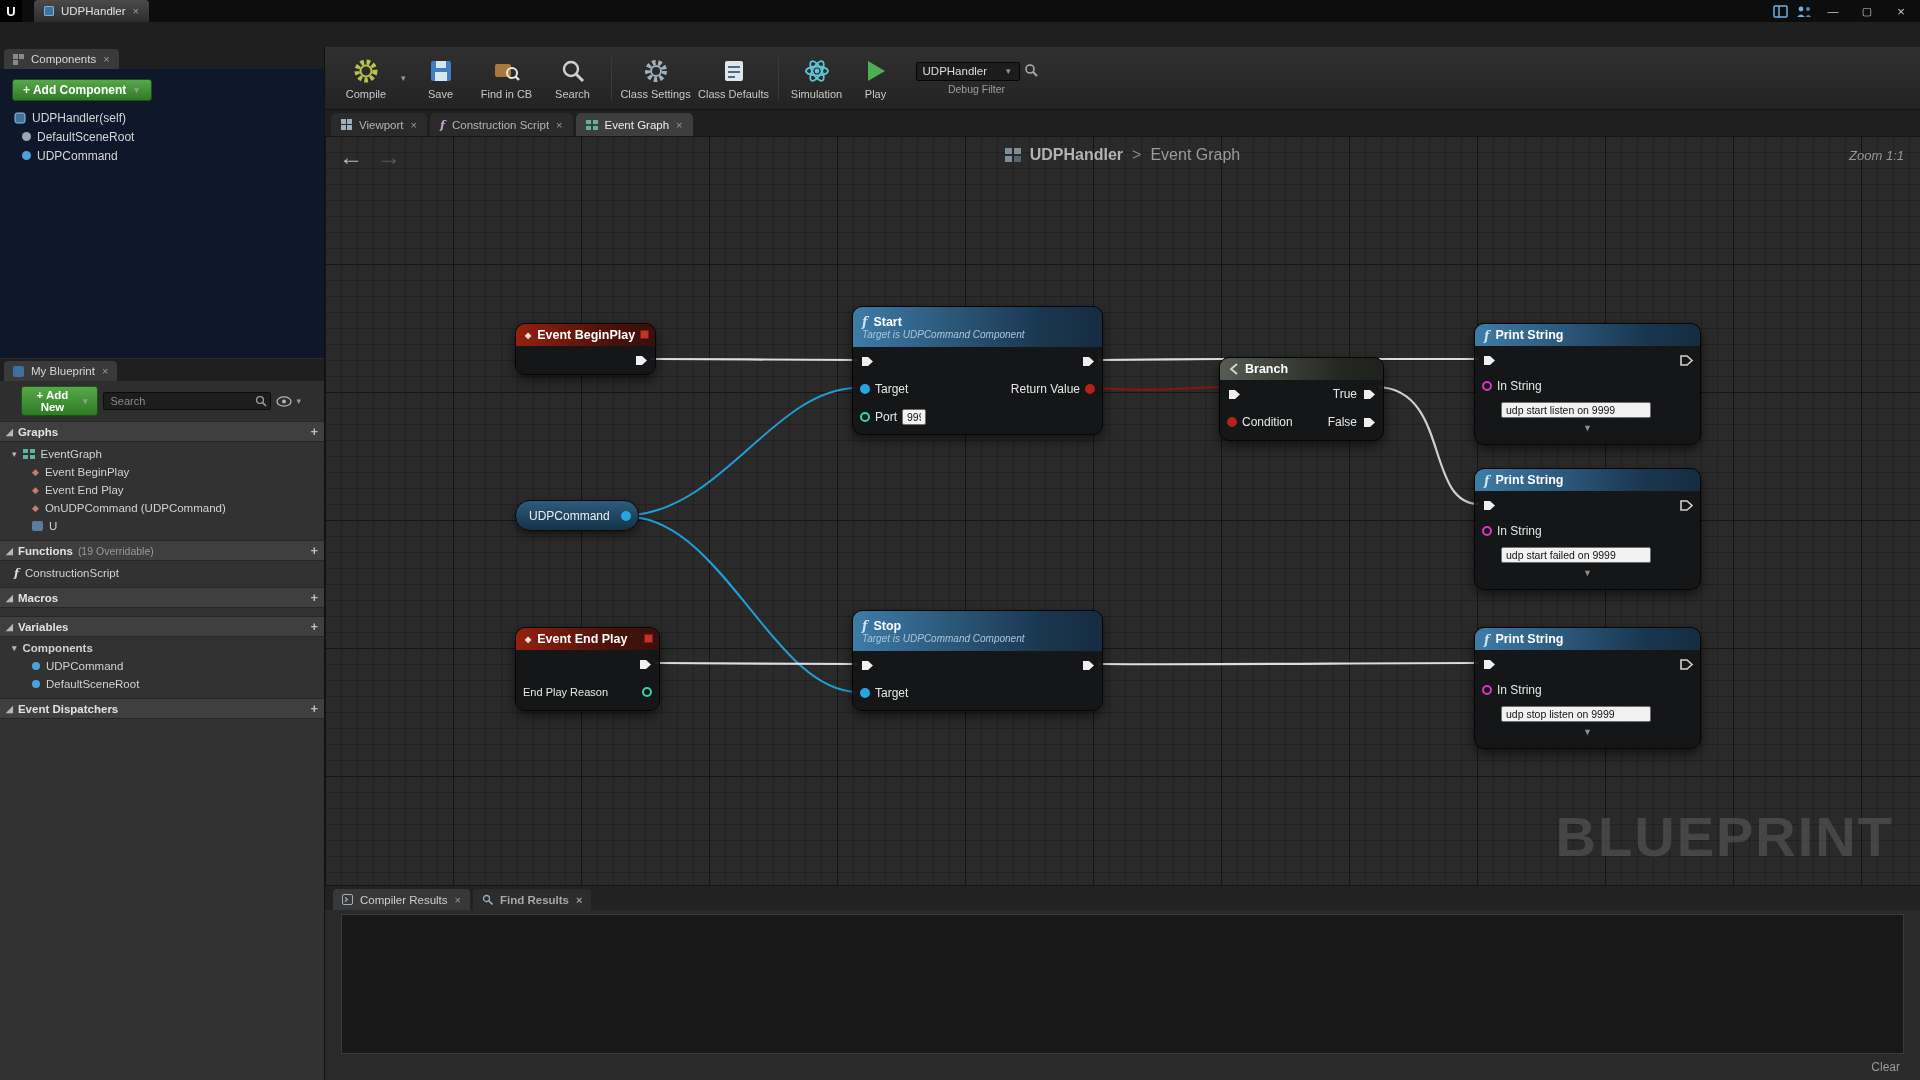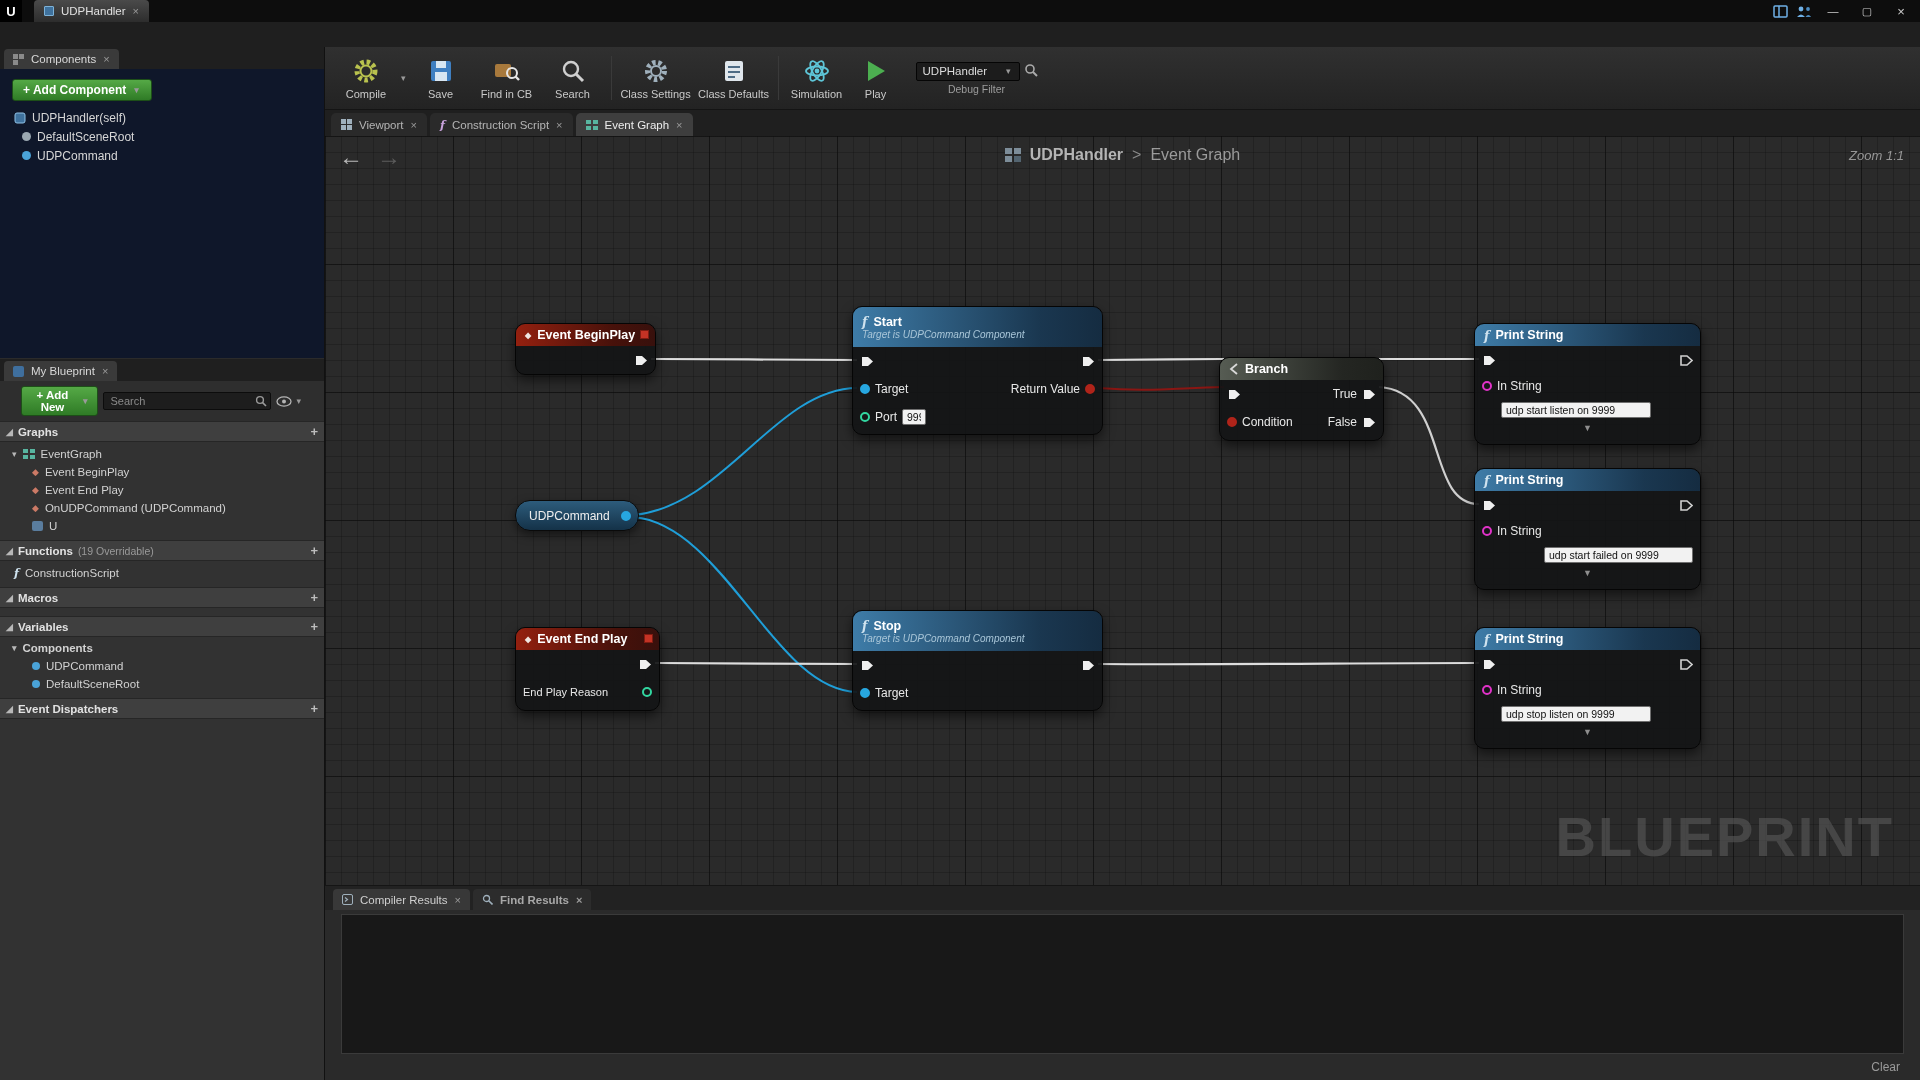--- a/index.html
+++ b/index.html
@@ -596,21 +596,21 @@
             </svg>
           </span>
       </div>
       <div class="nrow sm">
         <span class="pgrp">
           <span class="pin-circ pc-str"></span>
           <span>In String</span>
         </span>
       </div>
       <div class="nrow sm" style="padding-left:26px;">
-        <input style="width: 150px; margin-left: 43px;" value="udp start failed on 9999">
+        <input style="width: 150px;" value="udp start failed on 9999">
       </div>
       <div class="adv-arrow">▼</div>
     </div>
 
     <div class="node" style="left:1149px;top:491px;width:227px;height:122px;">
       <div class="nhead func">
         <span class="f-glyph">f</span>
         <span>Print String</span>
       </div>
       <div class="nrow">

